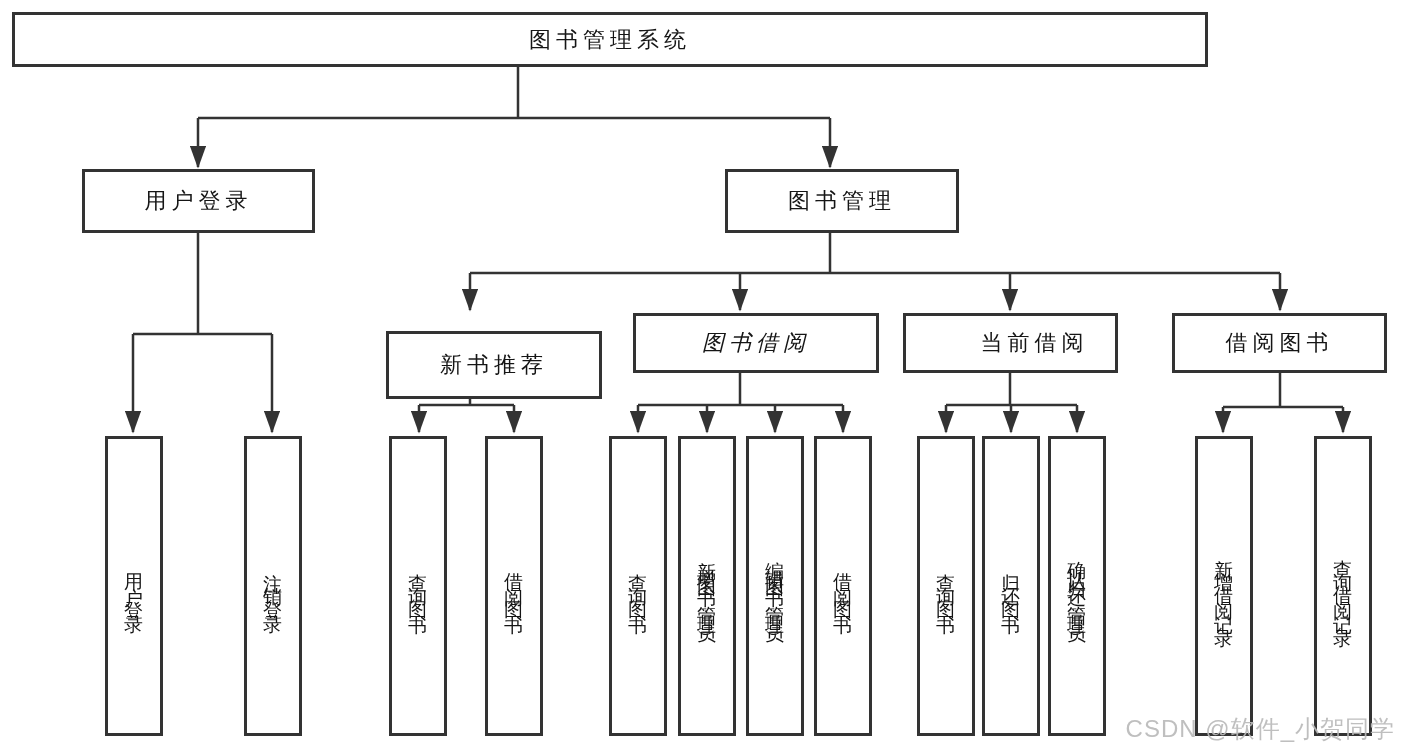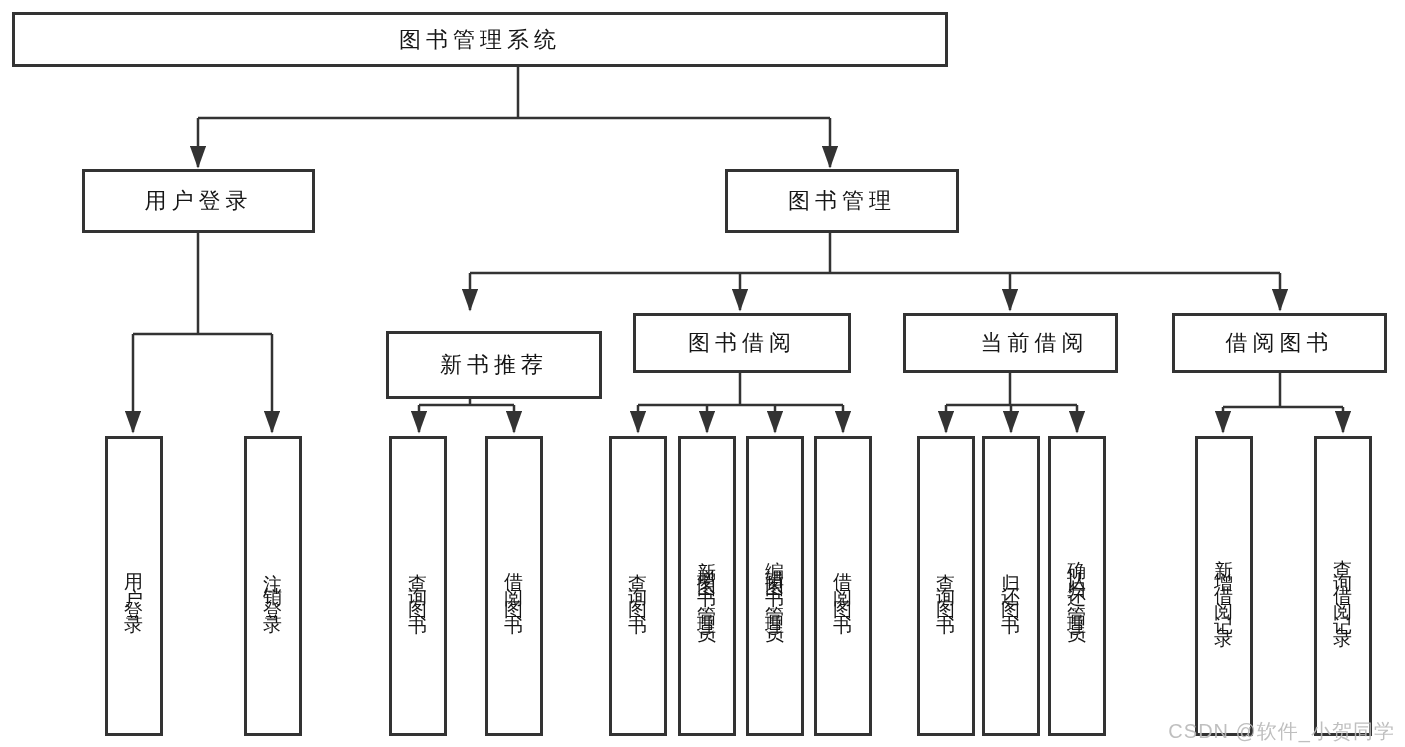--- a/index.html
+++ b/index.html
@@ -37,21 +37,21 @@
     font-size: 19px;
     letter-spacing: 14px;
     line-height: 1;
     white-space: nowrap;
   }
   .leaf.tight span { letter-spacing: 9px; }
   .watermark {
     position: absolute;
     right: 10px;
     bottom: 2px;
-    font-size: 20px;
+    font-size: 24px;
     color: rgba(186, 186, 186, 0.92);
     letter-spacing: 1px;
     white-space: nowrap;
     z-index: 5;
   }
 </style>
 </head>
 <body>
 
 <div class="stage">
@@ -92,27 +92,27 @@
       <path d="M946,405 V432" marker-end="url(#arrow)"></path>
       <path d="M1011,405 V432" marker-end="url(#arrow)"></path>
       <path d="M1077,405 V432" marker-end="url(#arrow)"></path>
 
       <path d="M1280,373 V407 M1223,407 H1343"></path>
       <path d="M1223,407 V432" marker-end="url(#arrow)"></path>
       <path d="M1343,407 V432" marker-end="url(#arrow)"></path>
     </g>
   </svg>
 
-  <div class="node h-node" style="left:12px; top:12px; width:936px; height:55px;">图书管理系统</div>
+  <div class="node h-node" style="left:12px; top:12px; width:1196px; height:55px;">图书管理系统</div>
 
   <div class="node h-node" style="left:82px; top:169px; width:233px; height:64px;">用户登录</div>
   <div class="node h-node" style="left:713px; top:169px; width:234px; height:64px;margin-left:12px;">图书管理</div>
 
   <div class="node h-node" style="left:362px; top:331px; width:216px; height:68px;margin-left:24px;">新书推荐</div>
-  <div class="node h-node" style="left:633px; top:313px; width:218px; height:60px;">图书借阅</div>
+  <div class="node h-node" style="left:633px; top:313px; width:246px; height:60px;font-style:italic;">图书借阅</div>
   <div class="node h-node" style="left:903px; top:313px; width:215px; height:60px;padding-left:48px;">当前借阅</div>
   <div class="node h-node" style="left:1172px; top:313px; width:215px; height:60px;">借阅图书</div>
 
   <div class="node leaf" style="left:105px; top:436px; width:58px; height:300px;">
     <span>用户登录</span>
   </div>
   <div class="node leaf" style="left:244px; top:436px; width:58px; height:300px;">
     <span>注销登录</span>
   </div>
 

